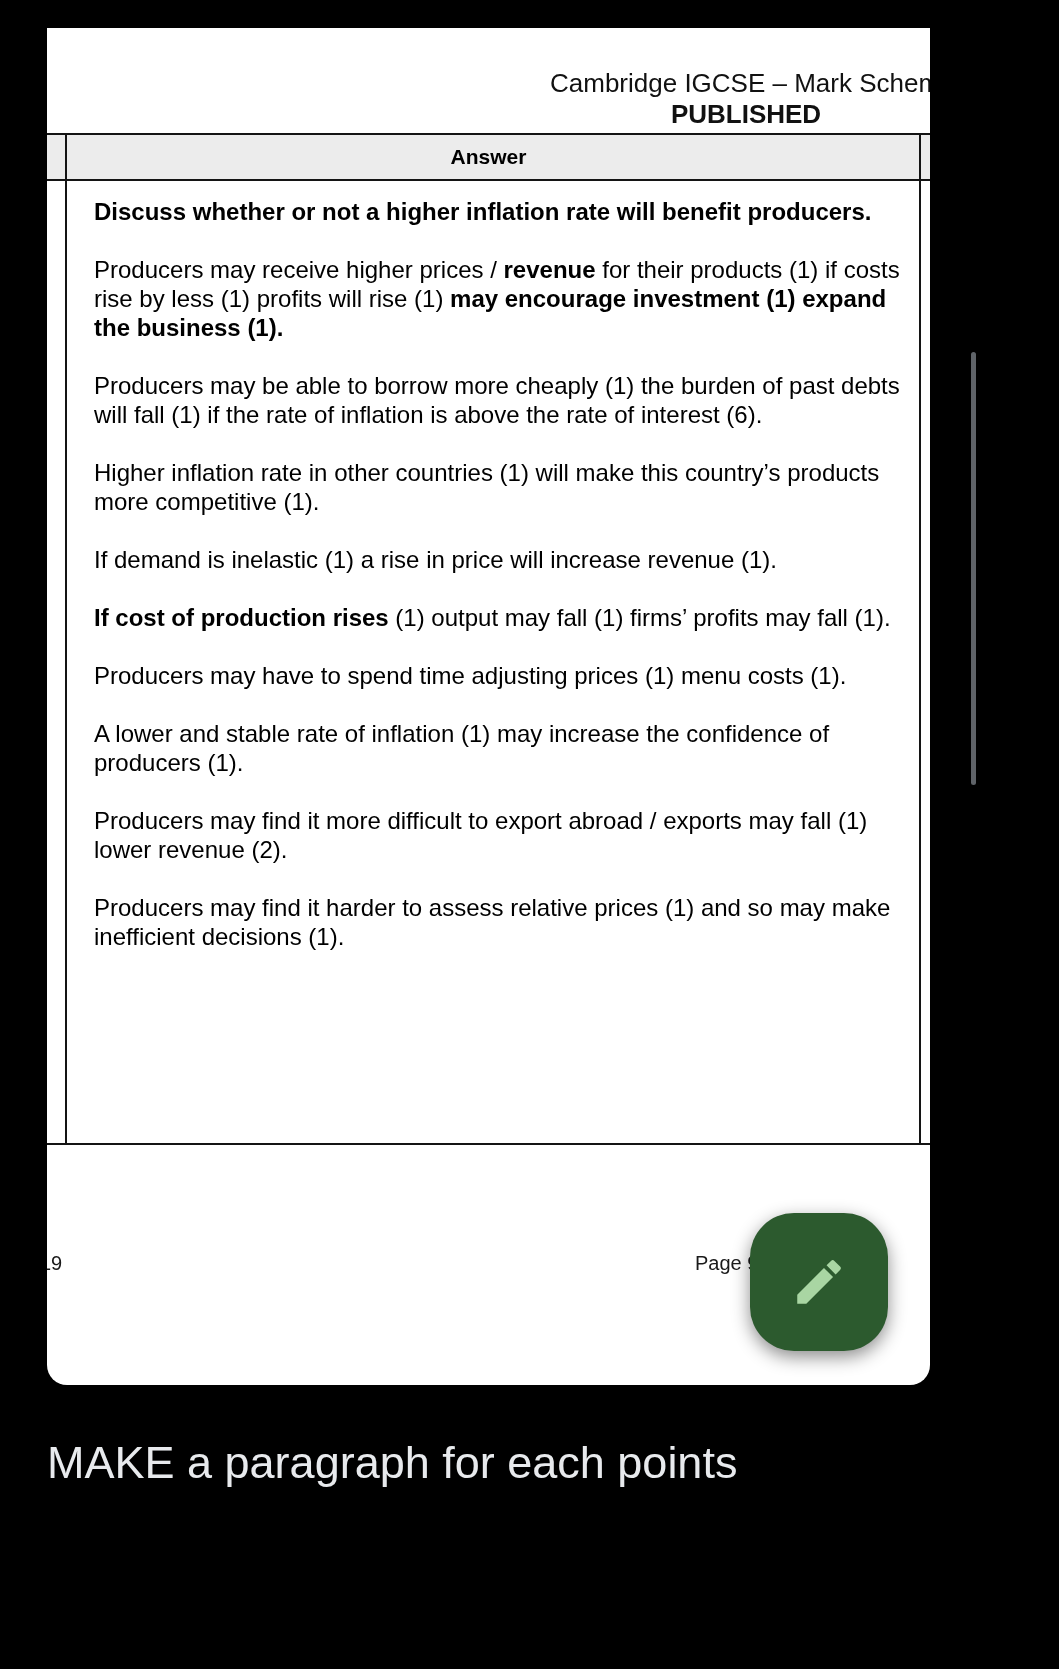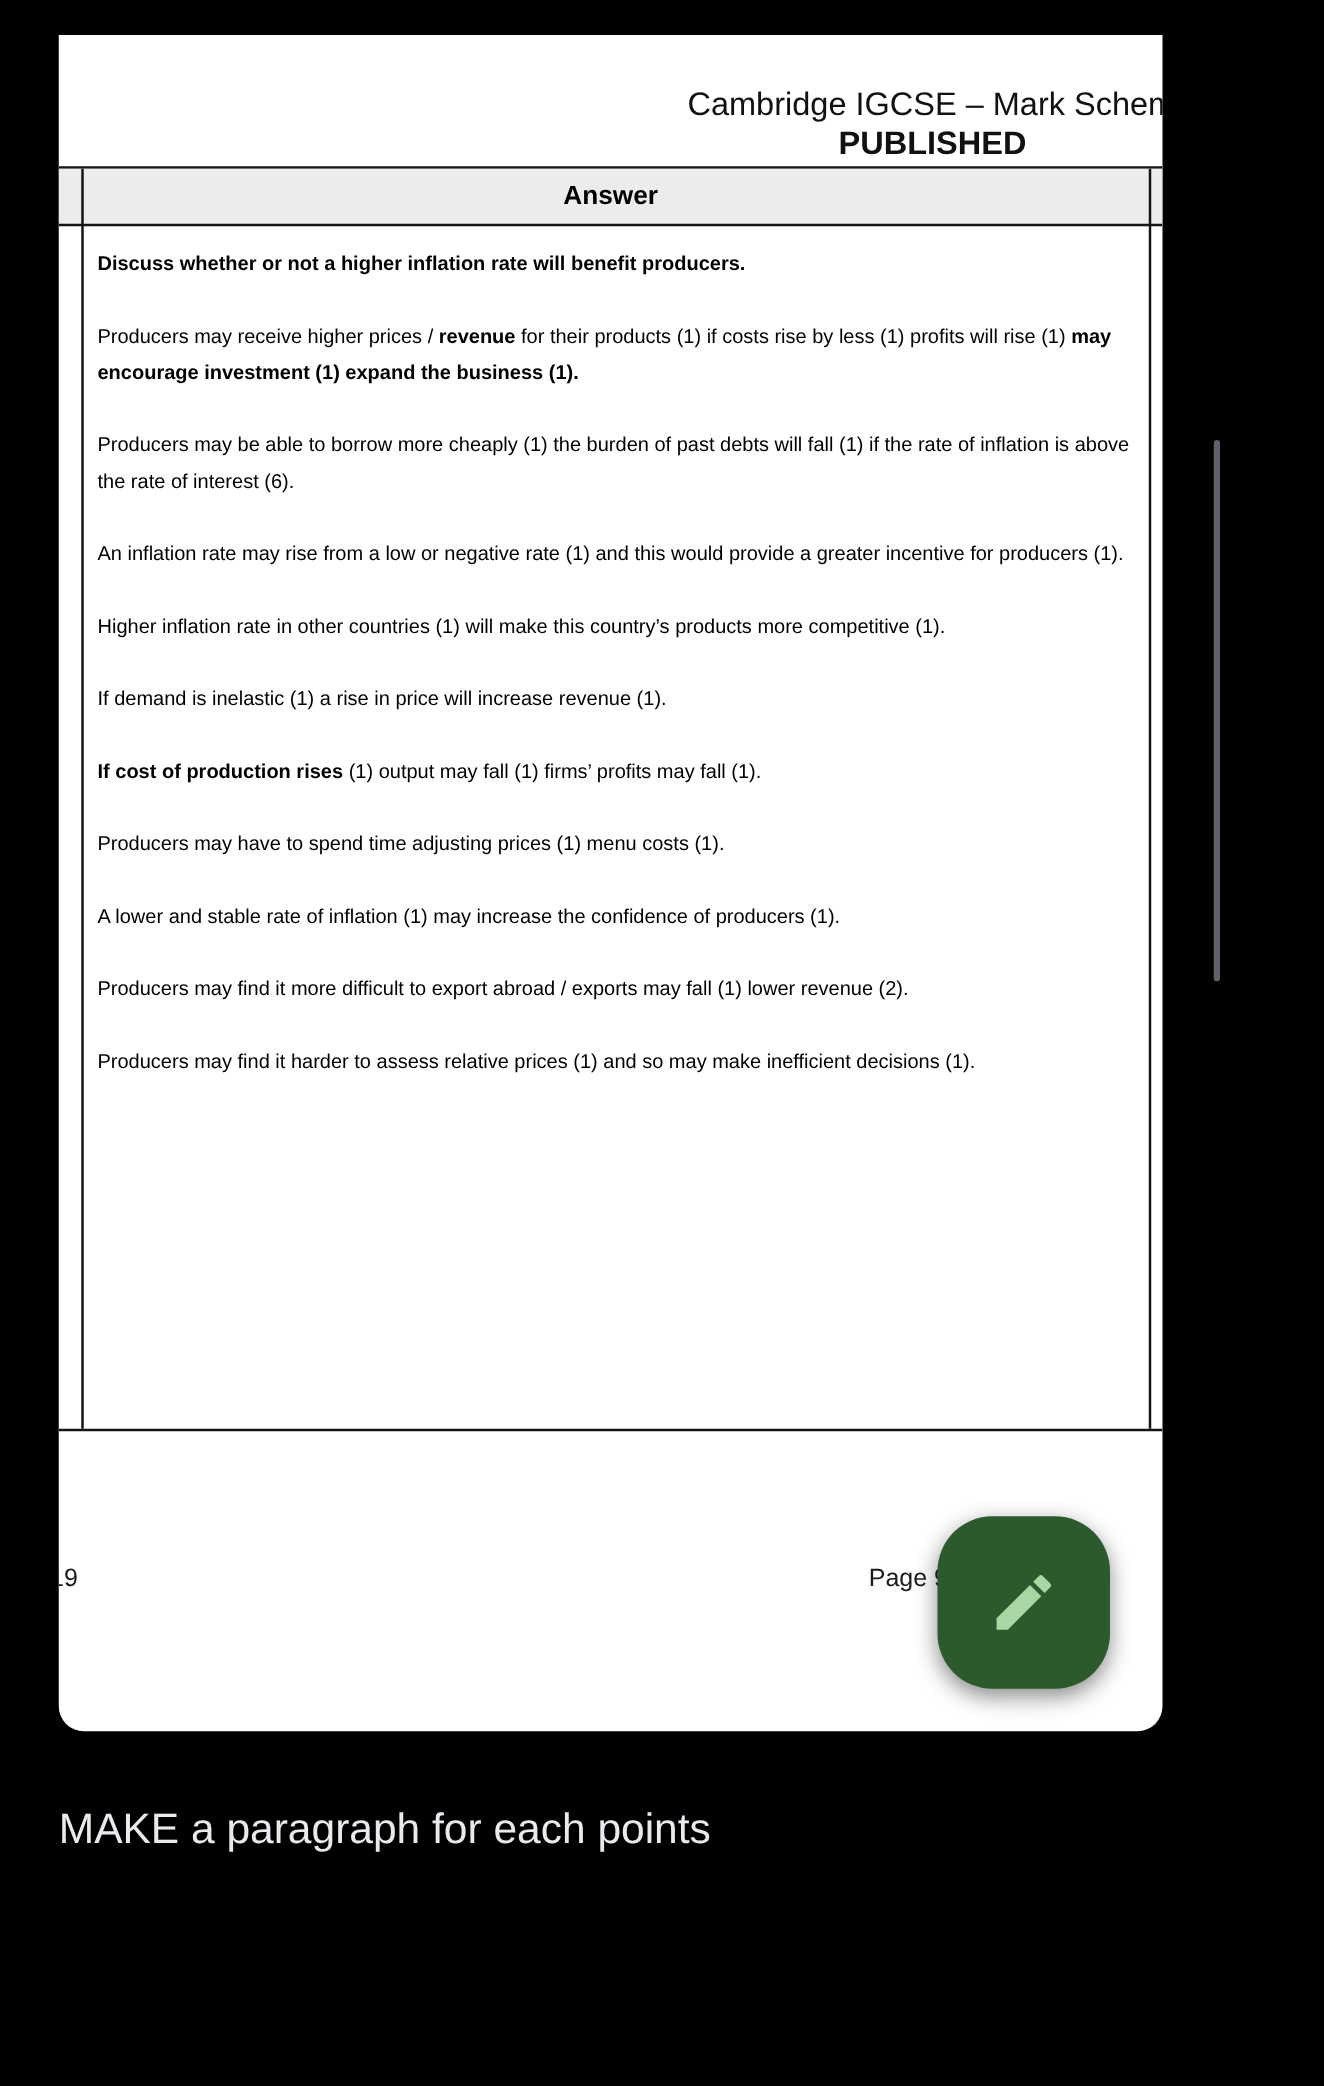--- a/index.html
+++ b/index.html
@@ -47,23 +47,24 @@
     height: 46px;
     background: #ececec;
     border-bottom: 2px solid #141414;
     display: flex; align-items: center; justify-content: center;
     font-weight: 700;
     font-size: 21px;
     box-sizing: border-box;
   }
   .tbody {
     padding: 16px 23px 0 31px;
-    font-size: 16px;
+    font-size: 24px;
     line-height: 29px;
     color: #000;
+    margin-left: 16px;
   }
   .para { margin: 0 0 29px 0; white-space: pre-wrap; }
   .para .b { font-weight: 700; }
   .vline {
     position: absolute; top: 0; bottom: 0;
     width: 2px; background: #141414;
   }
   .vline.left  { left: 18px; }
   .vline.right { left: 872px; }
 
@@ -97,21 +98,21 @@
     display: flex; align-items: center; justify-content: center;
     cursor: pointer;
     box-shadow: 0 6px 18px rgba(0,0,0,0.45);
     padding: 0;
   }
   .fab svg { width: 58px; height: 58px; }
   .caption {
     position: absolute;
     left: 47px; top: 1437px;
     width: 980px;
-    font-size: 34px;
+    font-size: 45px;
     line-height: 52px;
     color: #e8eaed;                
     font-weight: 400;
   }
 </style>
 </head>
 <body>
 
 <div class="page">
 
@@ -121,21 +122,20 @@
   </div>
 
   <div class="table">
     <div class="thead">
       <span>Answer</span>
     </div>
     <div class="tbody">
         <div class="para"><span class="b">Discuss whether or not a higher inflation rate will benefit producers.</span></div>
         <div class="para"><span>Producers may receive higher prices / </span><span class="b">revenue</span><span> for their products (1) if costs rise by less (1) profits will rise (1) </span><span class="b">may encourage investment (1) expand the business (1).</span></div>
         <div class="para"><span>Producers may be able to borrow more cheaply (1) the burden of past debts will fall (1) if the rate of inflation is above the rate of interest (6).</span></div>
-        <div class="para"><span>An inflation rate may rise from a low or negative rate (1) and this would provide a greater incentive for producers (1).</span></div>
         <div class="para"><span>Higher inflation rate in other countries (1) will make this country’s products more competitive (1).</span></div>
         <div class="para"><span>If demand is inelastic (1) a rise in price will increase revenue (1).</span></div>
         <div class="para"><span class="b">If cost of production rises</span><span> (1) output may fall (1) firms’ profits may fall (1).</span></div>
         <div class="para"><span>Producers may have to spend time adjusting prices (1) menu costs (1).</span></div>
         <div class="para"><span>A lower and stable rate of inflation (1) may increase the confidence of producers (1).</span></div>
         <div class="para"><span>Producers may find it more difficult to export abroad / exports may fall (1) lower revenue (2).</span></div>
         <div class="para"><span>Producers may find it harder to assess relative prices (1) and so may make inefficient decisions (1).</span></div>
       </div>
     <div class="vline left"></div>
     <div class="vline right"></div>

